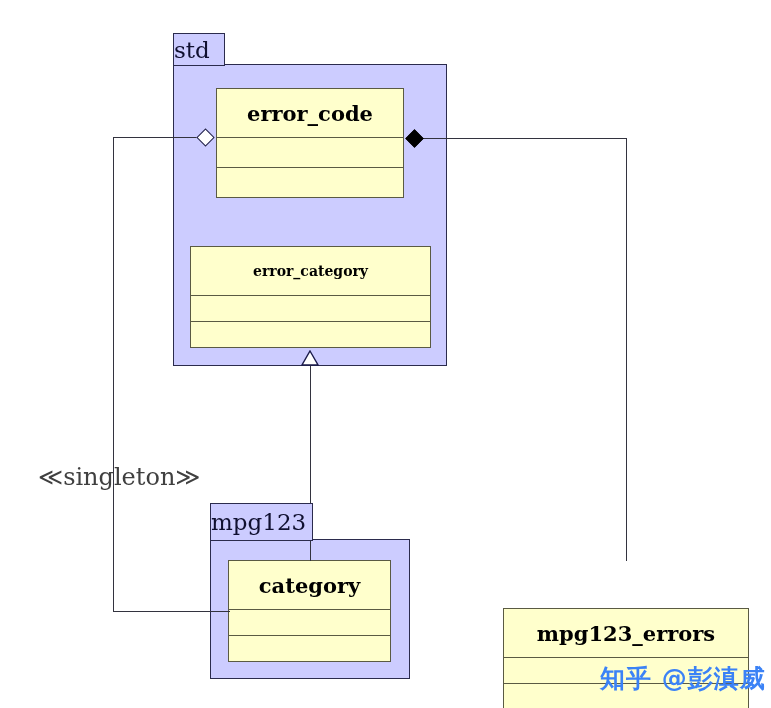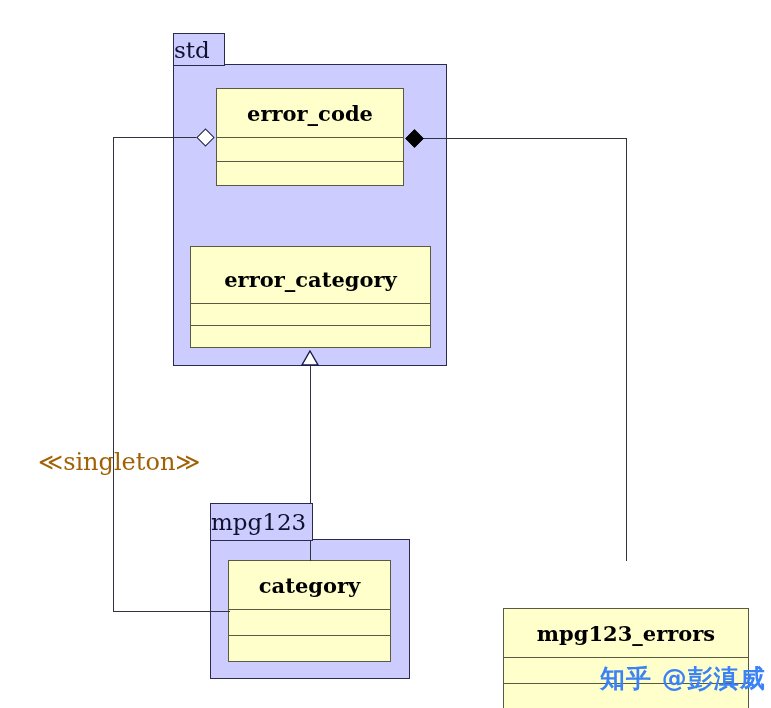--- a/index.html
+++ b/index.html
@@ -93,23 +93,24 @@
   .tri-outline {
     position: absolute;
     width: 18px;
     height: 15px;
   }
   .tri-outline svg { display: block; }
 
   
   .stereotype {
     position: absolute;
-    color: #a16207;
+    color: #404040;
     white-space: nowrap;
     font-family: "DejaVu Serif", serif;
+    margin-top: 15px;
   }
 
   
   .watermark {
     position: absolute;
     color: #3b82f6;
     white-space: nowrap;
     font-family: "DejaVu Sans", sans-serif;
     font-weight: bold;
     letter-spacing: 1px;
@@ -119,28 +120,28 @@
 </head>
 <body>
 
 <div id="canvas">
 
   <div class="pkg-body" style="left:173px; top:64px; width:274px; height:302px;"></div>
   <div class="pkg-tab" style="left:173px; top:33px; width:52px; height:33px; font-size:23px;">
     <span>std</span>
   </div>
 
-  <div class="umlbox" style="left:216px; top:88px; width:188px; height:98px;gap:7px;">
+  <div class="umlbox" style="left:216px; top:88px; width:188px; height:110px;gap:7px;">
     <div class="title" style="height:49px; font-size:21px;">error_code</div>
     <div class="compartment divided"></div>
     <div class="compartment"></div>
   </div>
 
   <div class="umlbox" style="left:190px; top:246px; width:241px; height:102px;">
-    <div class="title" style="height:49px; font-size:21px;margin-top:8px;">error_category</div>
+    <div class="title" style="height:49px; font-size:14px;">error_category</div>
     <div class="compartment divided"></div>
     <div class="compartment"></div>
   </div>
 
   <div class="pkg-body" style="left:210px; top:539px; width:200px; height:140px;"></div>
   <div class="pkg-tab" style="left:210px; top:503px; width:103px; height:38px; font-size:23px;">
     <span>mpg123</span>
   </div>
 
   <div class="umlbox" style="left:228px; top:560px; width:163px; height:102px;">

